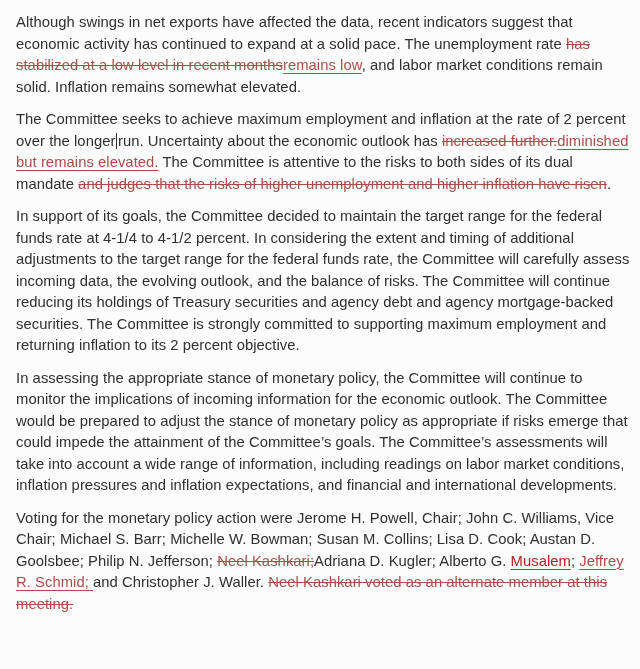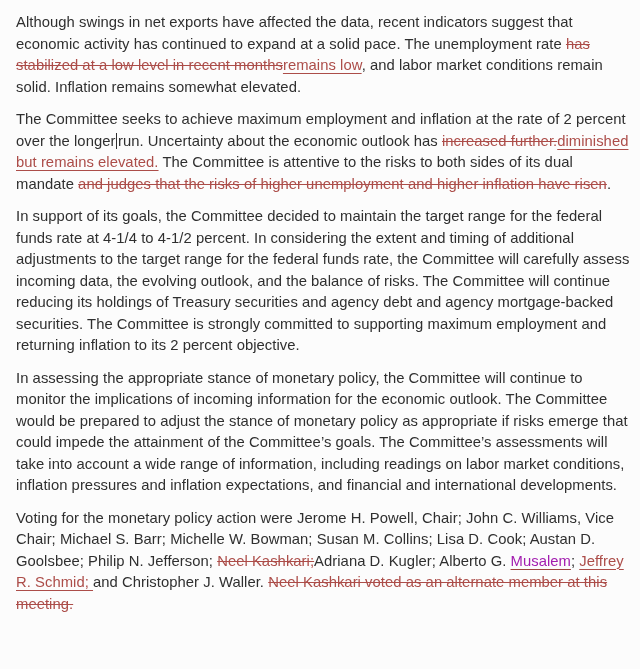--- a/index.html
+++ b/index.html
@@ -35,21 +35,21 @@
     text-decoration: line-through;
     text-decoration-thickness: 1.3px;
   }
   .ins {
     color: #ac4d49;
     text-decoration: underline;
     text-decoration-thickness: 1.2px;
     text-underline-offset: 2.5px;
   }
   .chg {
-    color: #a21caf;
+    color: #b91c1c;
     text-decoration: underline;
     text-decoration-color: #9c4440;
     text-decoration-thickness: 1.2px;
     text-underline-offset: 2.5px;
   }
   .caret {
     display: inline-block;
     width: 1.5px;
     height: 16px;
     background: #2f2f2f;

